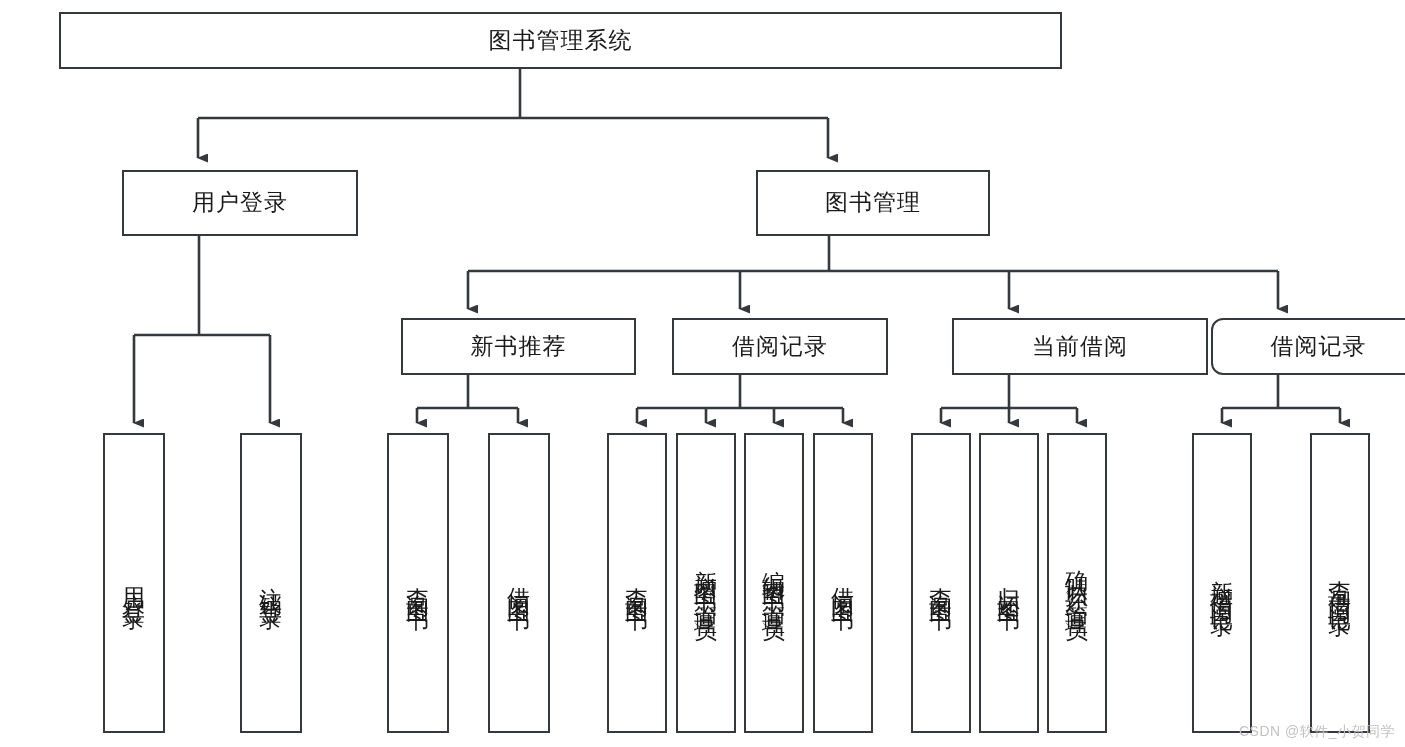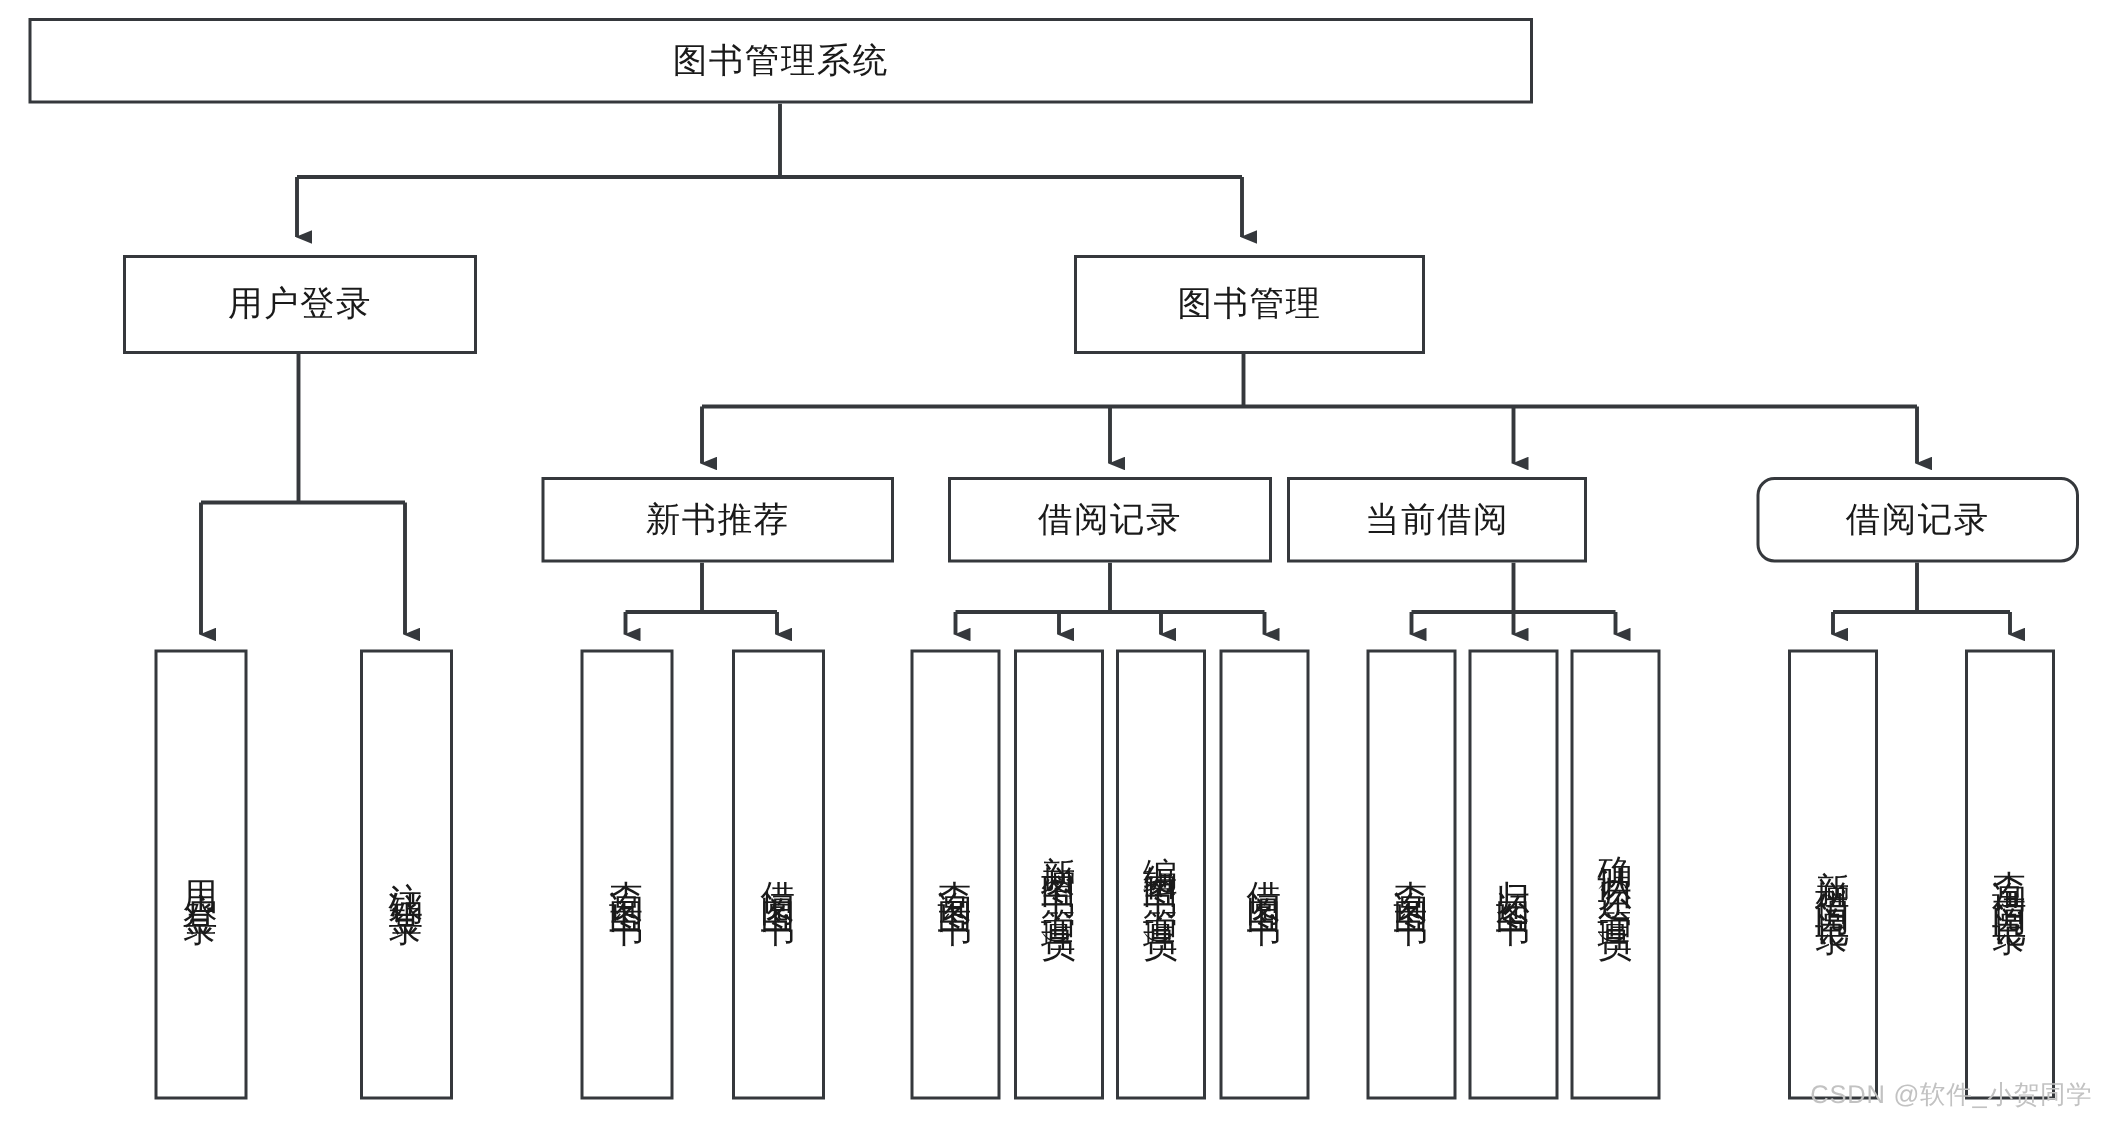--- a/index.html
+++ b/index.html
@@ -35,41 +35,42 @@
     align-items: center;
     justify-content: center;
     color: #1a1a1a;
     z-index: 2;
   }
   .node.horizontal {
     font-size: 23px;
     letter-spacing: 1px;
     line-height: 1.2;
     text-align: center;
+    margin-left: 40px;
   }
   .node.vertical {
     writing-mode: vertical-rl;
     text-orientation: upright;
     font-size: 23px;
     letter-spacing: 7px;
     line-height: 1.05;
     text-align: center;
     padding: 6px 0;
   }
   .node.vertical .label {
     writing-mode: vertical-rl;
     text-orientation: upright;
     display: block;
     max-height: 100%;
   }
   .watermark {
     position: absolute;
     right: 10px;
     bottom: 6px;
-    font-size: 17px;
+    font-size: 14px;
     color: #c2c2c2;
     letter-spacing: 0.5px;
     white-space: nowrap;
     z-index: 3;
     font-family: "Liberation Sans", "DejaVu Sans", sans-serif;
   }
 </style>
 </head>
 <body>
 
@@ -135,21 +136,21 @@
   <div class="node horizontal" style="left:716px; top:170px; width:234px; height:66px;">
     <span class="label">图书管理</span>
   </div>
 
   <div class="node horizontal" style="left:361px; top:318px; width:235px; height:57px;">
     <span class="label">新书推荐</span>
   </div>
   <div class="node horizontal" style="left:632px; top:318px; width:216px; height:57px;">
     <span class="label">借阅记录</span>
   </div>
-  <div class="node horizontal" style="left:858px; top:318px; width:200px; height:57px;">
+  <div class="node horizontal" style="left:912px; top:318px; width:256px; height:57px;">
     <span class="label">当前借阅</span>
   </div>
   <div class="node horizontal" style="left:1171px; top:318px; width:215px; height:57px;border-radius:12px;">
     <span class="label">借阅记录</span>
   </div>
 
   <div class="node vertical" style="left:103px; top:433px; width:62px; height:300px;">
     <span class="label">用户登录</span>
   </div>
   <div class="node vertical" style="left:240px; top:433px; width:62px; height:300px;">

